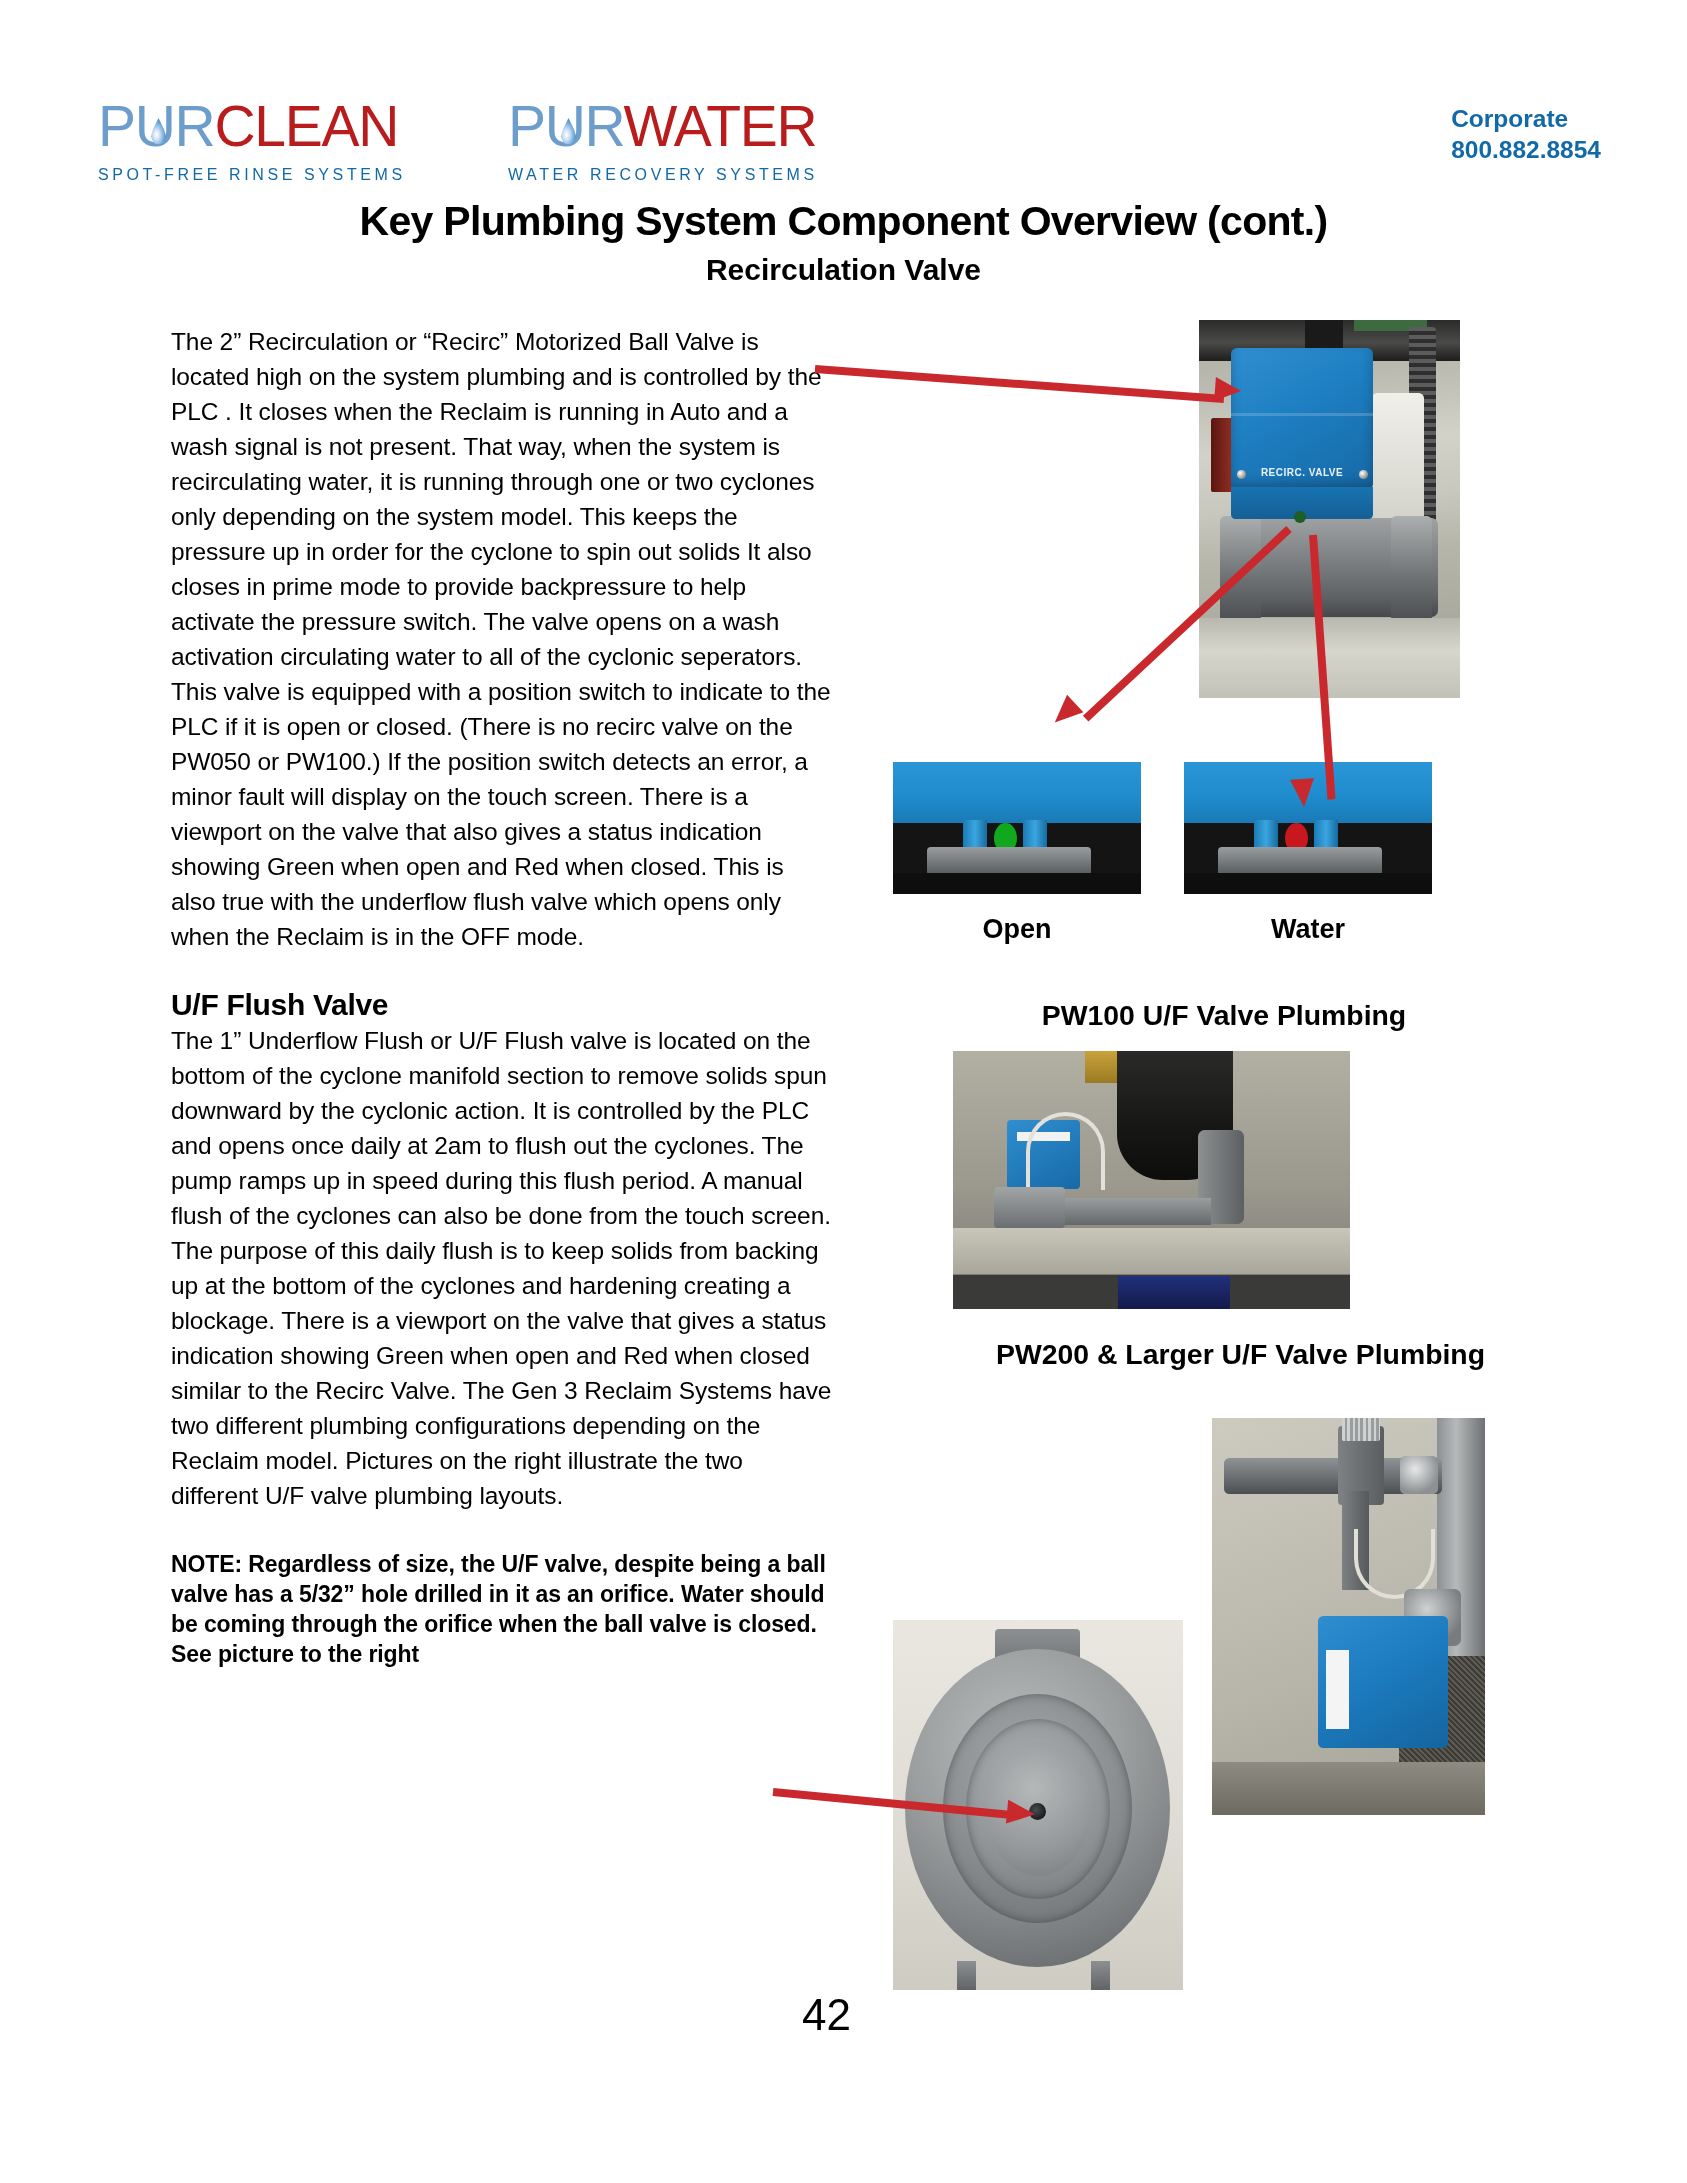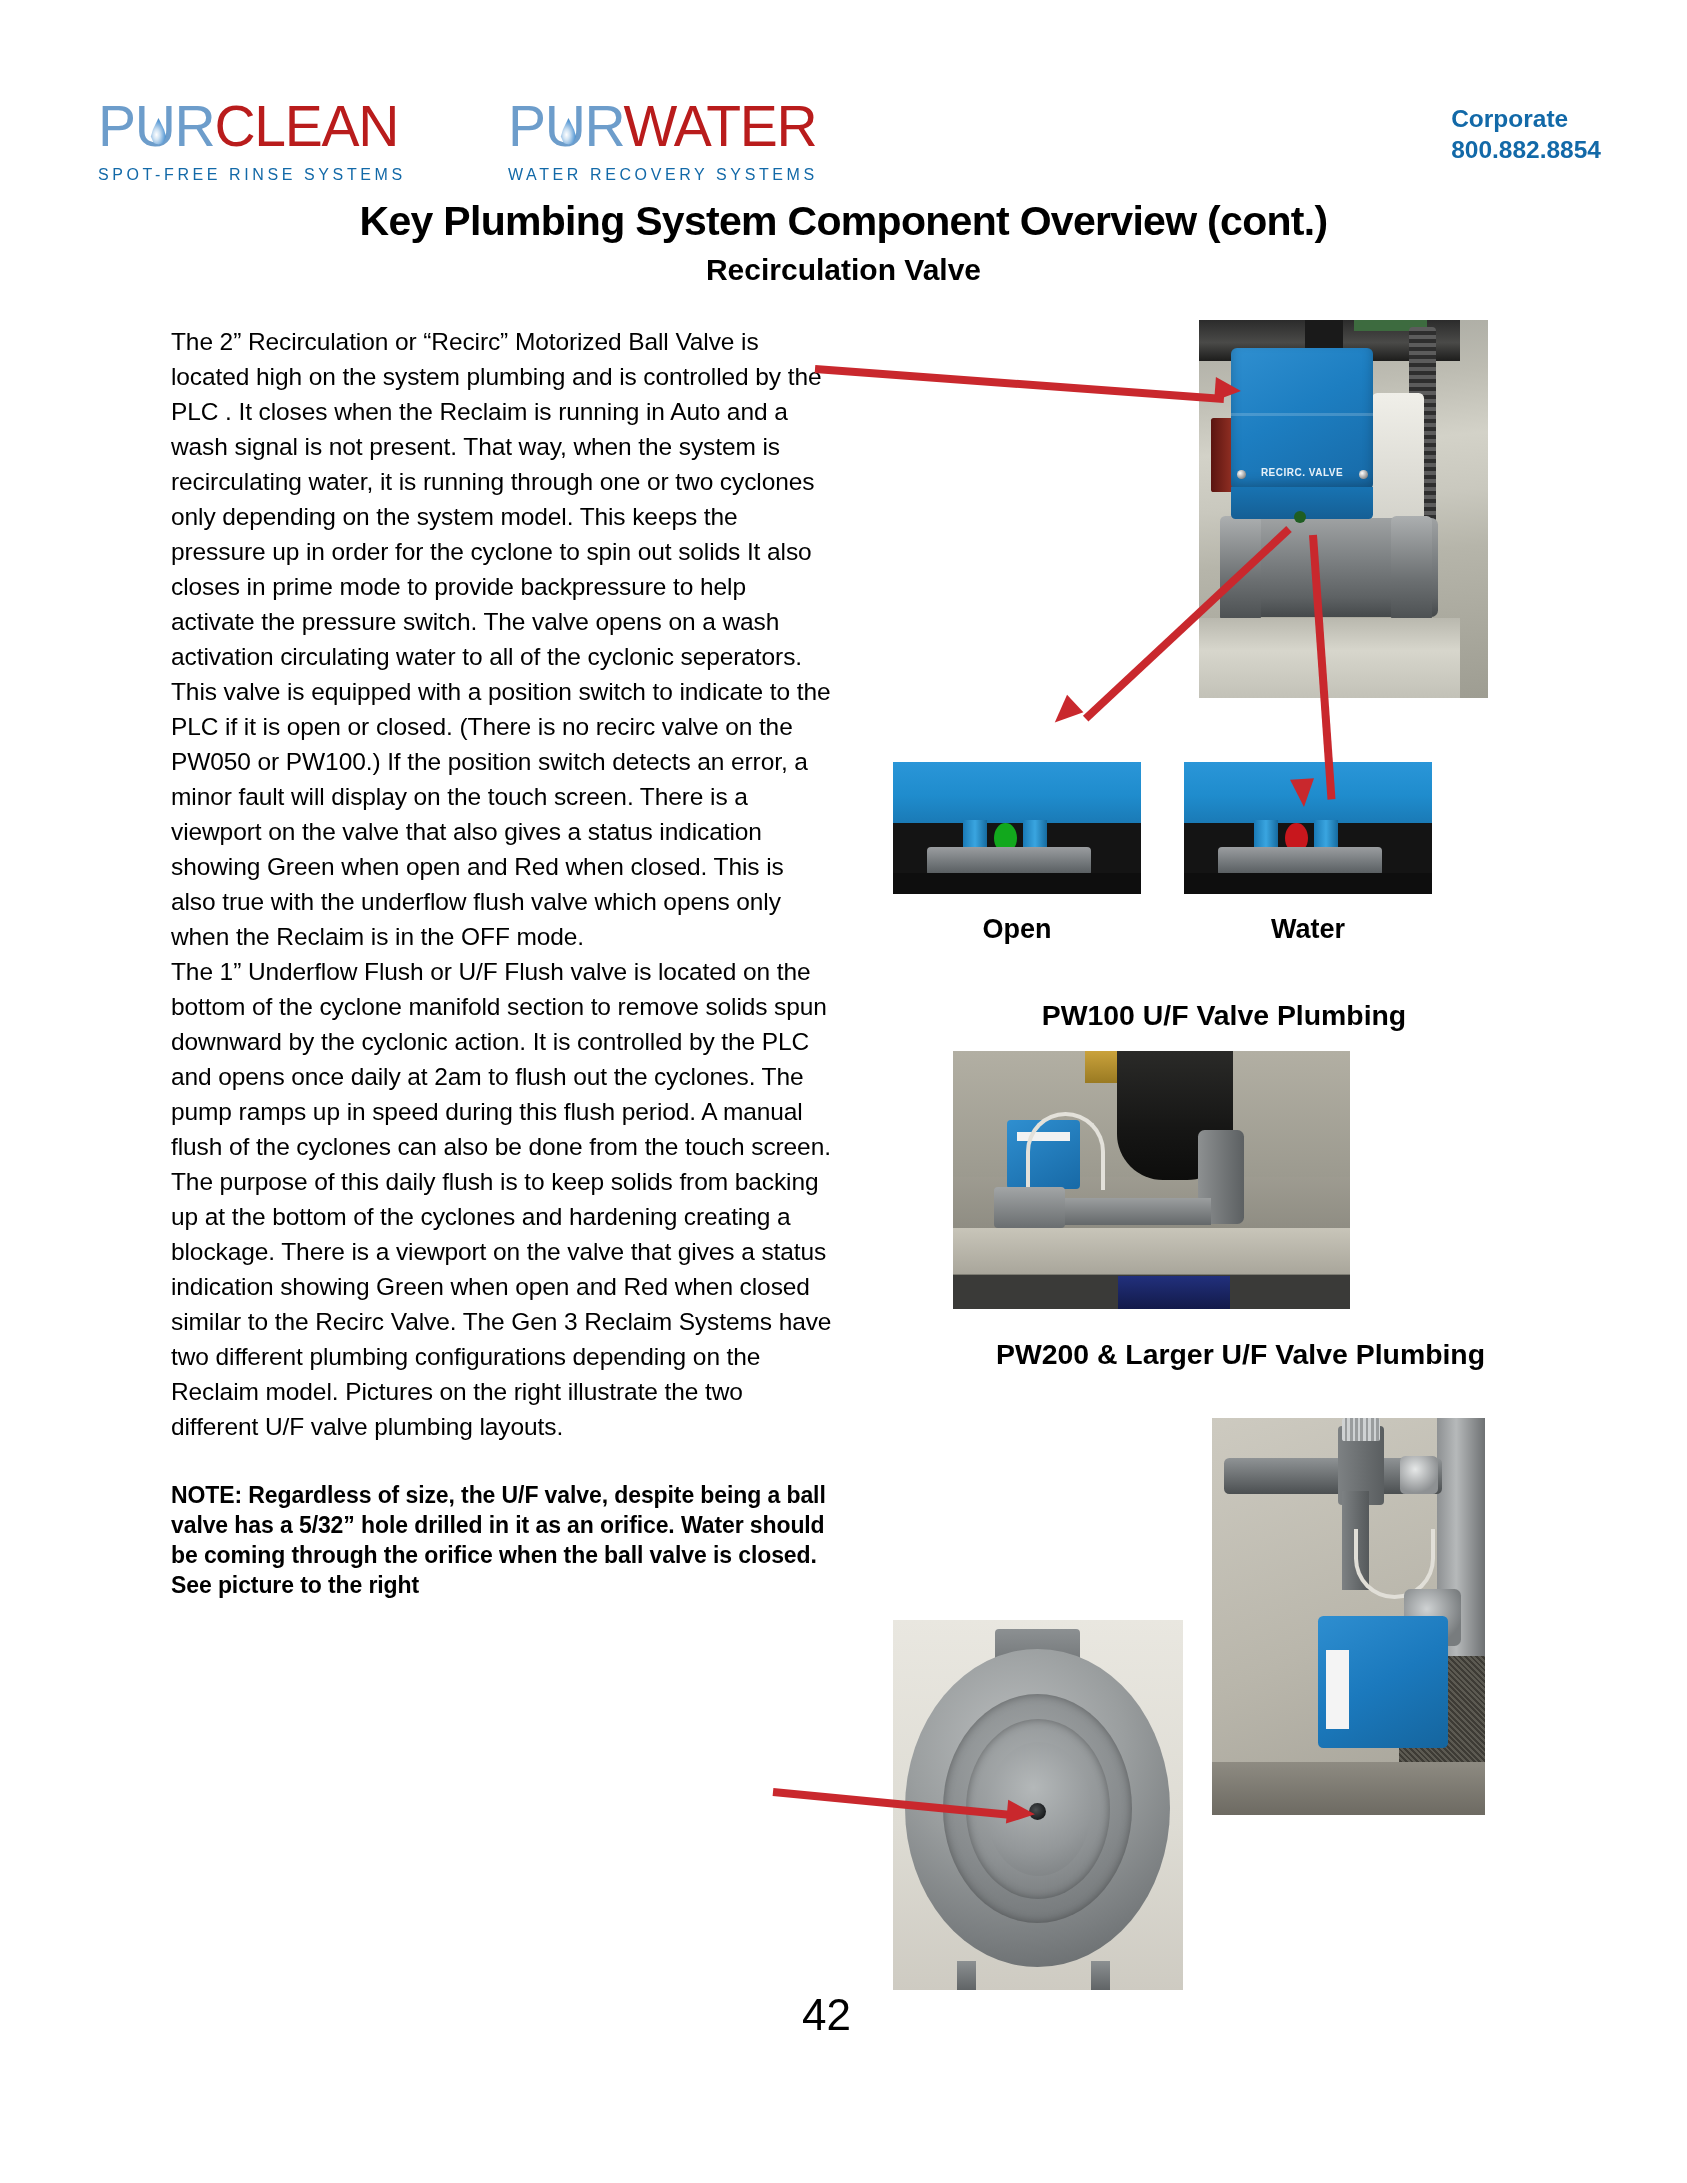--- a/index.html
+++ b/index.html
@@ -129,21 +129,20 @@
     overflow: hidden;
     background: #777;
   }
 
   
   #photo-recirc {
     left: 1199px; top: 320px;
     width: 261px; height: 378px;
     background:
       linear-gradient(175deg, #a9a9a1 0%, #bdbcb2 18%, #d3d2c8 34%, #c9c8be 48%, #b6b5aa 62%, #9e9d92 100%);
-    padding-left: 28px;
   }
   
   #photo-recirc .top-pipe {
     position: absolute; left: 0; top: 0; width: 261px; height: 41px;
     background: linear-gradient(180deg, #2b2b2b 0%, #4a4a48 55%, #1d1d1c 100%);
   }
   #photo-recirc .top-pipe2 {
     position: absolute; left: 106px; top: 0; width: 38px; height: 52px;
     background: #1a1a1a; border-radius: 0 0 4px 4px;
   }
@@ -469,20 +468,21 @@
     <div>Corporate</div>
     <div>800.882.8854</div>
   </div>
 </div>
 
 <div id="page-title">Key Plumbing System Component Overview (cont.)</div>
 <div id="page-subtitle">Recirculation Valve</div>
 
 <div id="text-column">
   <p class="body-para">The 2” Recirculation or “Recirc” Motorized Ball Valve is located high on the system plumbing and is controlled by the PLC . It closes when the Reclaim is running in Auto and a wash signal is not present.  That way, when the system is recirculating water, it is running through one or two cyclones only depending on the system model. This keeps the pressure up in order for the cyclone to spin out solids It also closes in prime mode to provide backpressure to help activate the pressure switch. The valve opens on a wash activation circulating water to all of the cyclonic seperators. This valve is equipped with a position switch to indicate to the PLC if it is open or closed. (There is no recirc valve on the PW050 or PW100.) If the position switch detects an error, a minor fault will display on the touch screen. There is a viewport on the valve that also gives a status indication showing Green when open and Red when closed. This is also true with the underflow flush valve which opens only when the Reclaim is in the OFF mode.</p>
+  <h2 id="uf-heading">U/F Flush Valve</h2>
   <p class="body-para">The 1” Underflow Flush or U/F Flush valve is located on the bottom of the cyclone manifold section to remove solids spun downward by the cyclonic action. It is controlled by the PLC and opens once daily at 2am to flush out the cyclones. The pump ramps up in speed during this flush period.  A manual flush of the cyclones can also be done from the touch screen. The purpose of this daily flush is to keep solids from backing up at the bottom of the cyclones and hardening creating a blockage. There is a viewport on the valve that gives a status indication showing Green when open and Red when closed similar to the Recirc Valve. The Gen 3 Reclaim Systems  have two different plumbing configurations depending on the Reclaim model. Pictures on the right illustrate the two different U/F valve plumbing layouts.</p>
   <p id="note-para">NOTE: Regardless of size, the U/F valve, despite being a ball valve has a 5/32” hole drilled in it as an orifice. Water should be coming through the orifice when the ball valve is closed. See picture to the right</p>
 </div>
 
 <div id="page-number">42</div>
 
 <div class="photo" id="photo-recirc">
   <div class="top-pipe"></div>
   <div class="top-pipe2"></div>
   <div class="greenband"></div>

